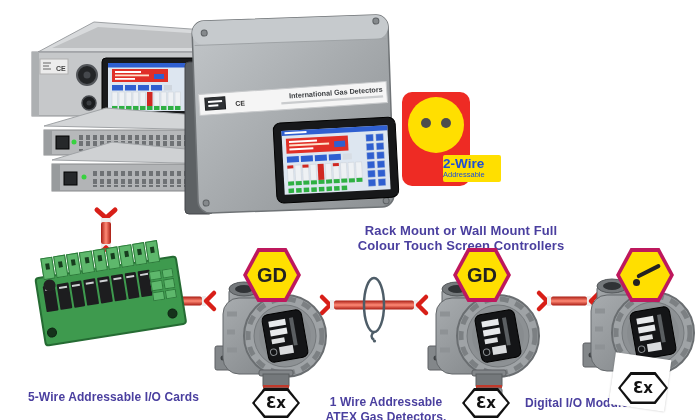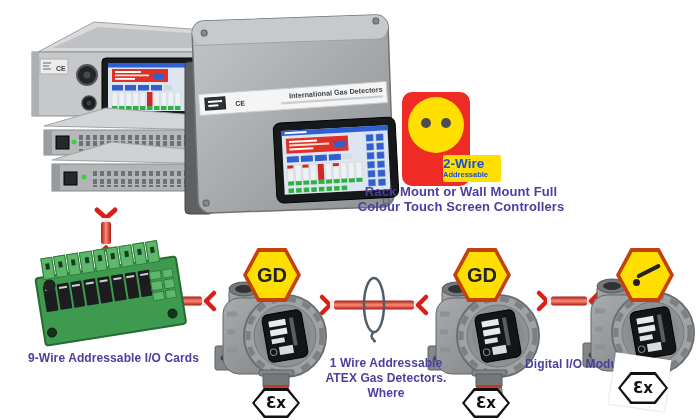--- a/index.html
+++ b/index.html
@@ -2,37 +2,37 @@
 <html><head>
 <meta charset="utf-8">
 <style>
   html,body{margin:0;padding:0;background:#fff;}
   #stage{position:relative;width:700px;height:420px;background:#ffffff;overflow:hidden;
          font-family:"Liberation Sans",sans-serif;}
   svg{position:absolute;overflow:visible;}
 
   
   .caption{position:absolute;color:#4a3f9f;font-weight:bold;text-align:center;
-           letter-spacing:.1px;line-height:15px;font-size:12px;z-index:6;}
+           letter-spacing:.1px;line-height:15px;font-size:12px;z-index:6;margin-top:39px;}
   .caption-lg{font-size:13px;}
 
   
   .badge2w{position:absolute;left:402px;top:92px;width:68px;height:94px;background:#ee2b24;
            border-radius:10px;z-index:5;}
   .badge2w .face{position:absolute;left:6px;top:5px;width:56px;height:56px;border-radius:50%;
                  background:#ffdf00;}
   .badge2w .dot{position:absolute;width:10px;height:10px;border-radius:50%;background:#4d4d4d;}
   .badge2w .label{position:absolute;left:5px;top:63px;width:58px;height:27px;background:#ffdf00;
                   border-radius:2px;text-align:left;color:#1d4ed8;margin-left:36px;}
   .badge2w .label .t1{font-size:13.5px;font-weight:bold;line-height:15px;margin-top:1px;}
-  .badge2w .label .t2{font-size:7.5px;font-weight:bold;line-height:8px;}
+  .badge2w .label .t2{font-size:7.5px;font-weight:normal;line-height:8px;}
 
   
   .hex{clip-path:polygon(25% 0,75% 0,100% 50%,75% 100%,25% 100%,0% 50%);}
-  .hexbadge{position:absolute;width:58px;height:54px;background:#c2410c;z-index:7;}
+  .hexbadge{position:absolute;width:58px;height:54px;background:#be185d;z-index:7;}
   .hexbadge .inner{position:absolute;inset:4px;background:#ffdf00;display:flex;
                    align-items:center;justify-content:center;font-weight:bold;font-size:20px;color:#222;}
   .exhex{position:absolute;width:48px;height:30px;background:#111;z-index:8;}
   .exhex .inner{position:absolute;inset:2.5px;background:#fff;display:flex;align-items:center;
                 justify-content:center;font-weight:bold;font-size:15px;color:#111;
                 font-family:"DejaVu Sans","Liberation Sans",sans-serif;}
   .sw-dot{position:absolute;left:13px;top:27px;width:7px;height:7px;border-radius:50%;background:#222;}
   .sw-line{position:absolute;left:17px;top:23px;width:26px;height:4px;border-radius:2px;background:#222;
            transform:rotate(-27deg);transform-origin:0 50%;}
   .whitecard{position:absolute;left:612px;top:356px;width:56px;height:52px;background:#fff;
@@ -321,21 +321,21 @@
         <div></div>
         <div></div>
         <div></div>
     </div>
     <div class="cap"></div>
     <div class="hole" style="left:4px;top:70px;"></div>
     <div class="hole" style="left:126px;top:70px;"></div>
   </div>
 
   <div class="caption" style="left:16px;top:351px;width:195px;">
-    <div>9-Wire Addressable I/O Cards</div>
+    <div>5-Wire Addressable I/O Cards</div>
   </div>
 
   <svg style="left:89px;top:206px;" width="34" height="54" viewBox="0 0 34 54">
     <path d="M17,12 L8,4 M17,12 L26,4" stroke="#d81f18" stroke-width="5" stroke-linecap="round"></path>
     <rect x="12" y="12" width="10" height="4" fill="#eee"></rect>
     <rect x="12" y="16" width="10" height="22" rx="2" fill="url(#cgv)"></rect>
     <rect x="12" y="38" width="10" height="4" fill="#eee"></rect>
     <path d="M17,42 L8,50 M17,42 L26,50" stroke="#d81f18" stroke-width="5" stroke-linecap="round"></path>
   </svg>
 

